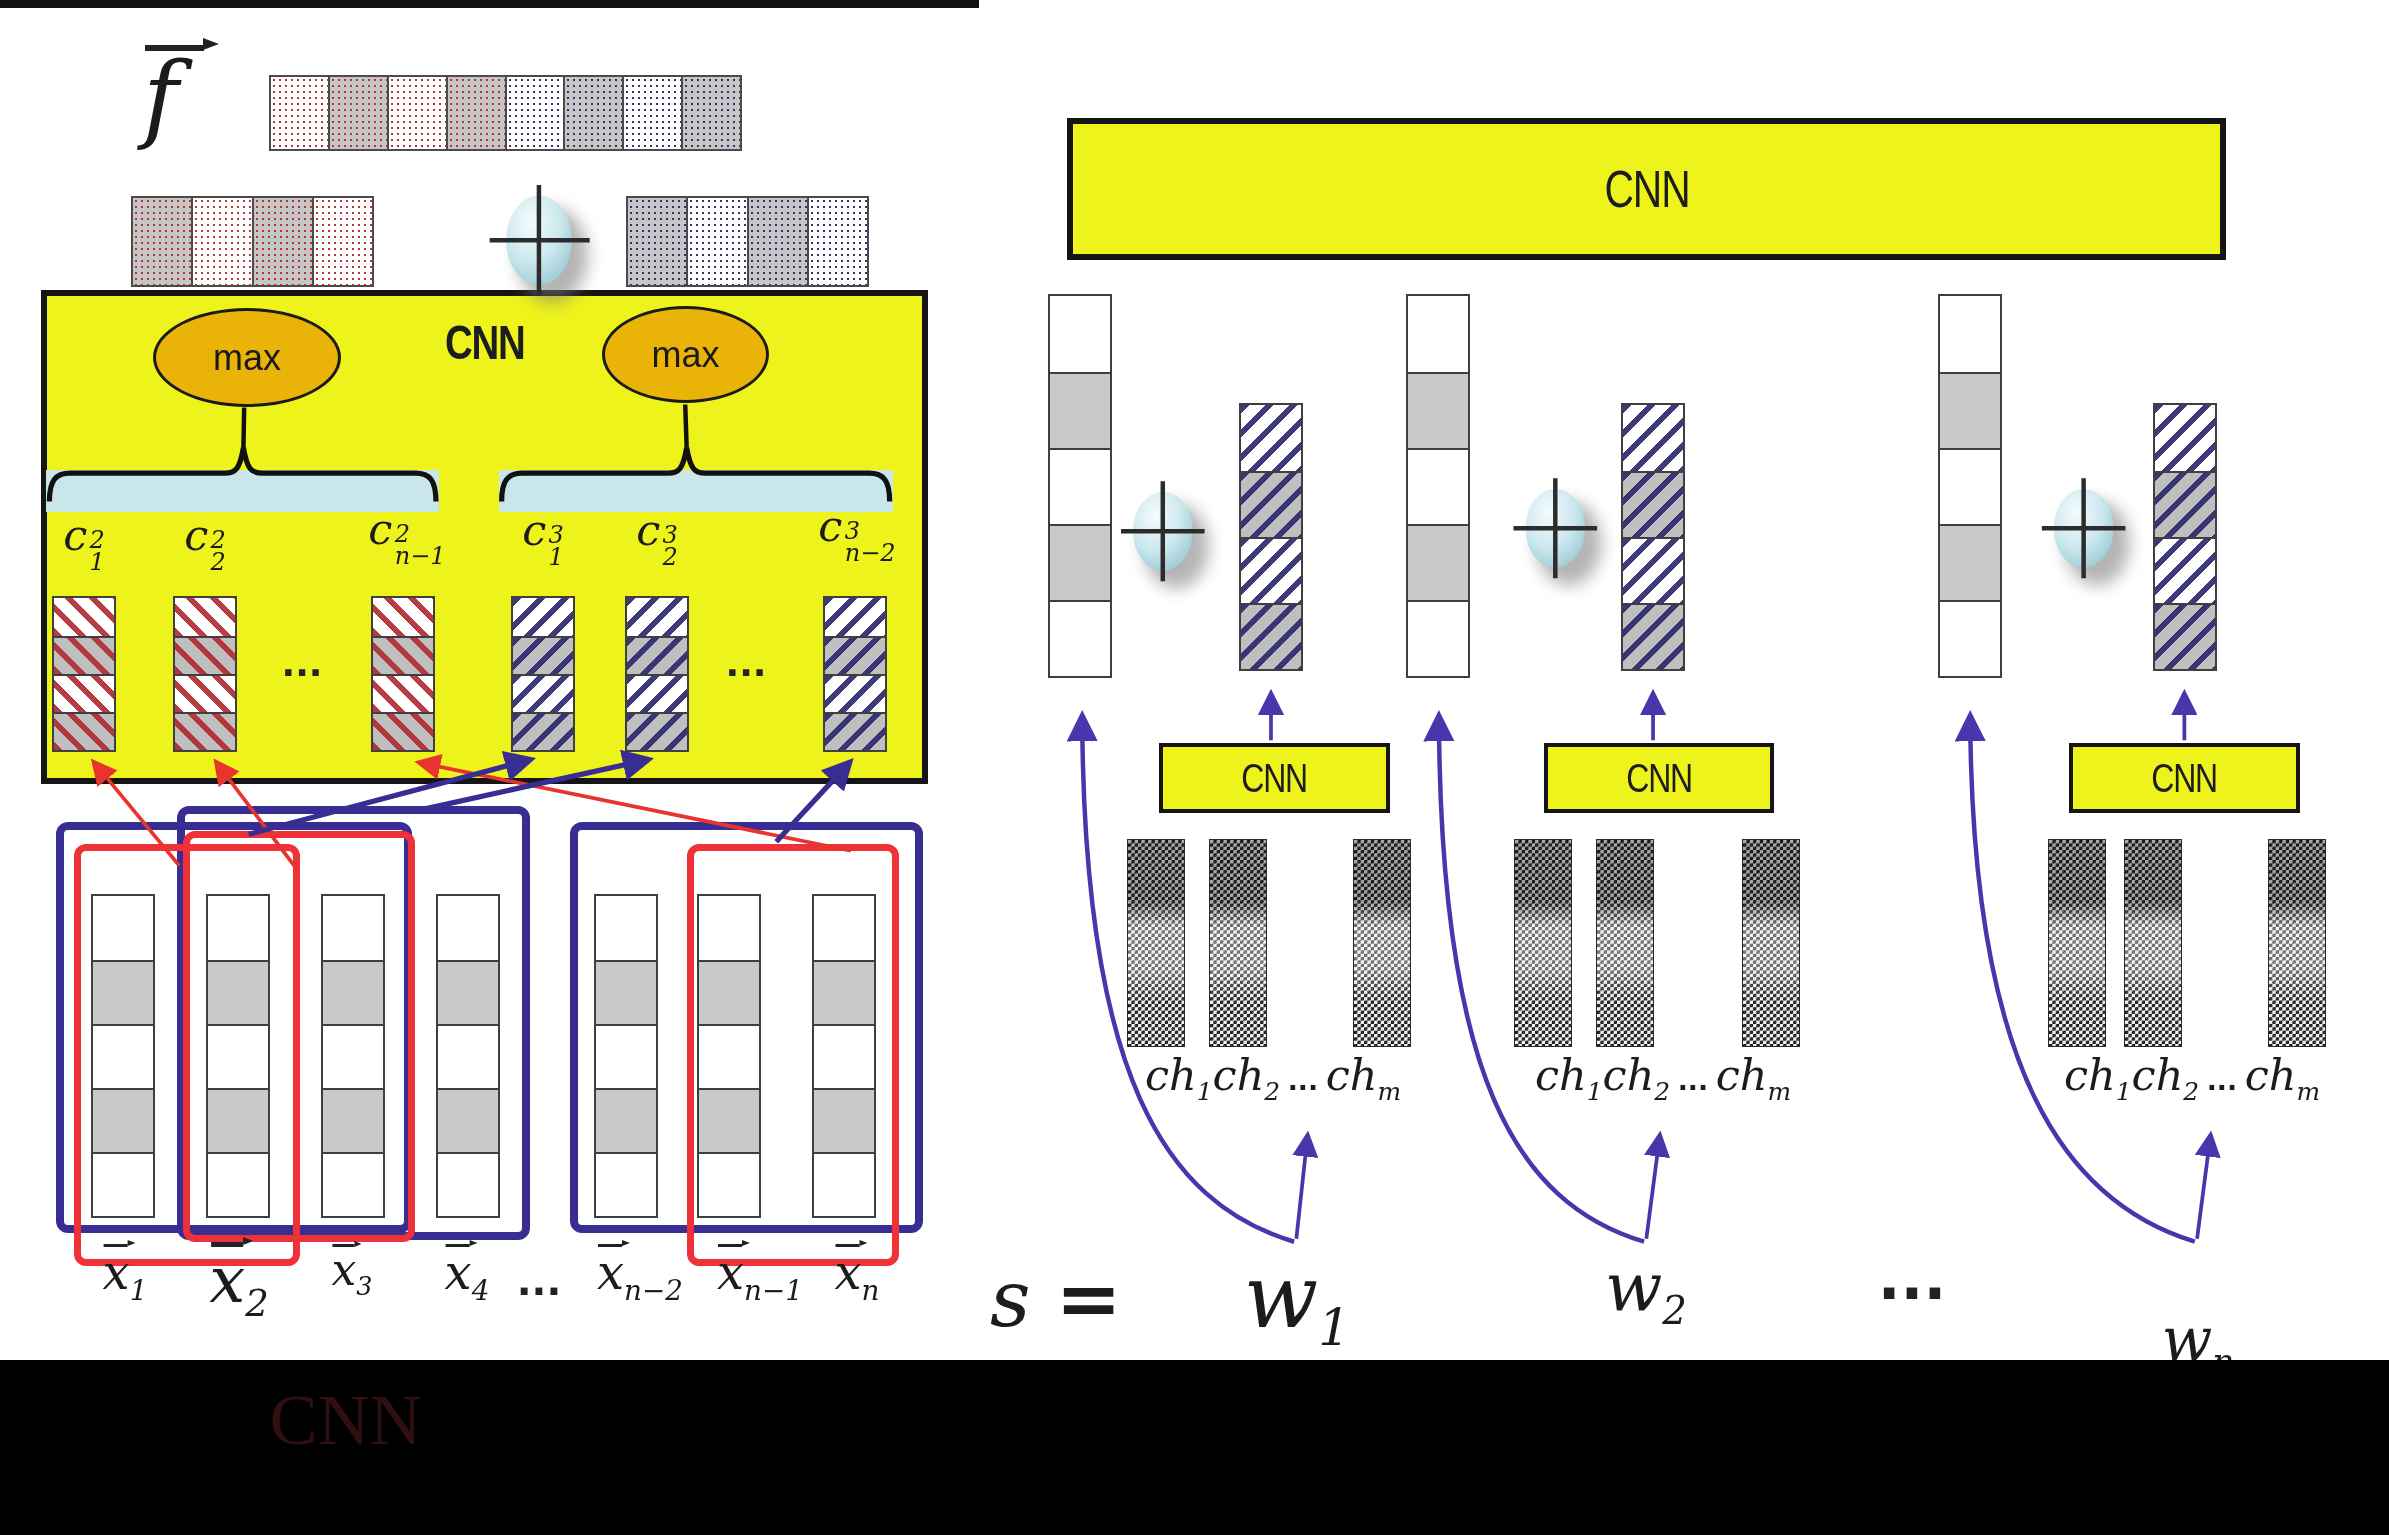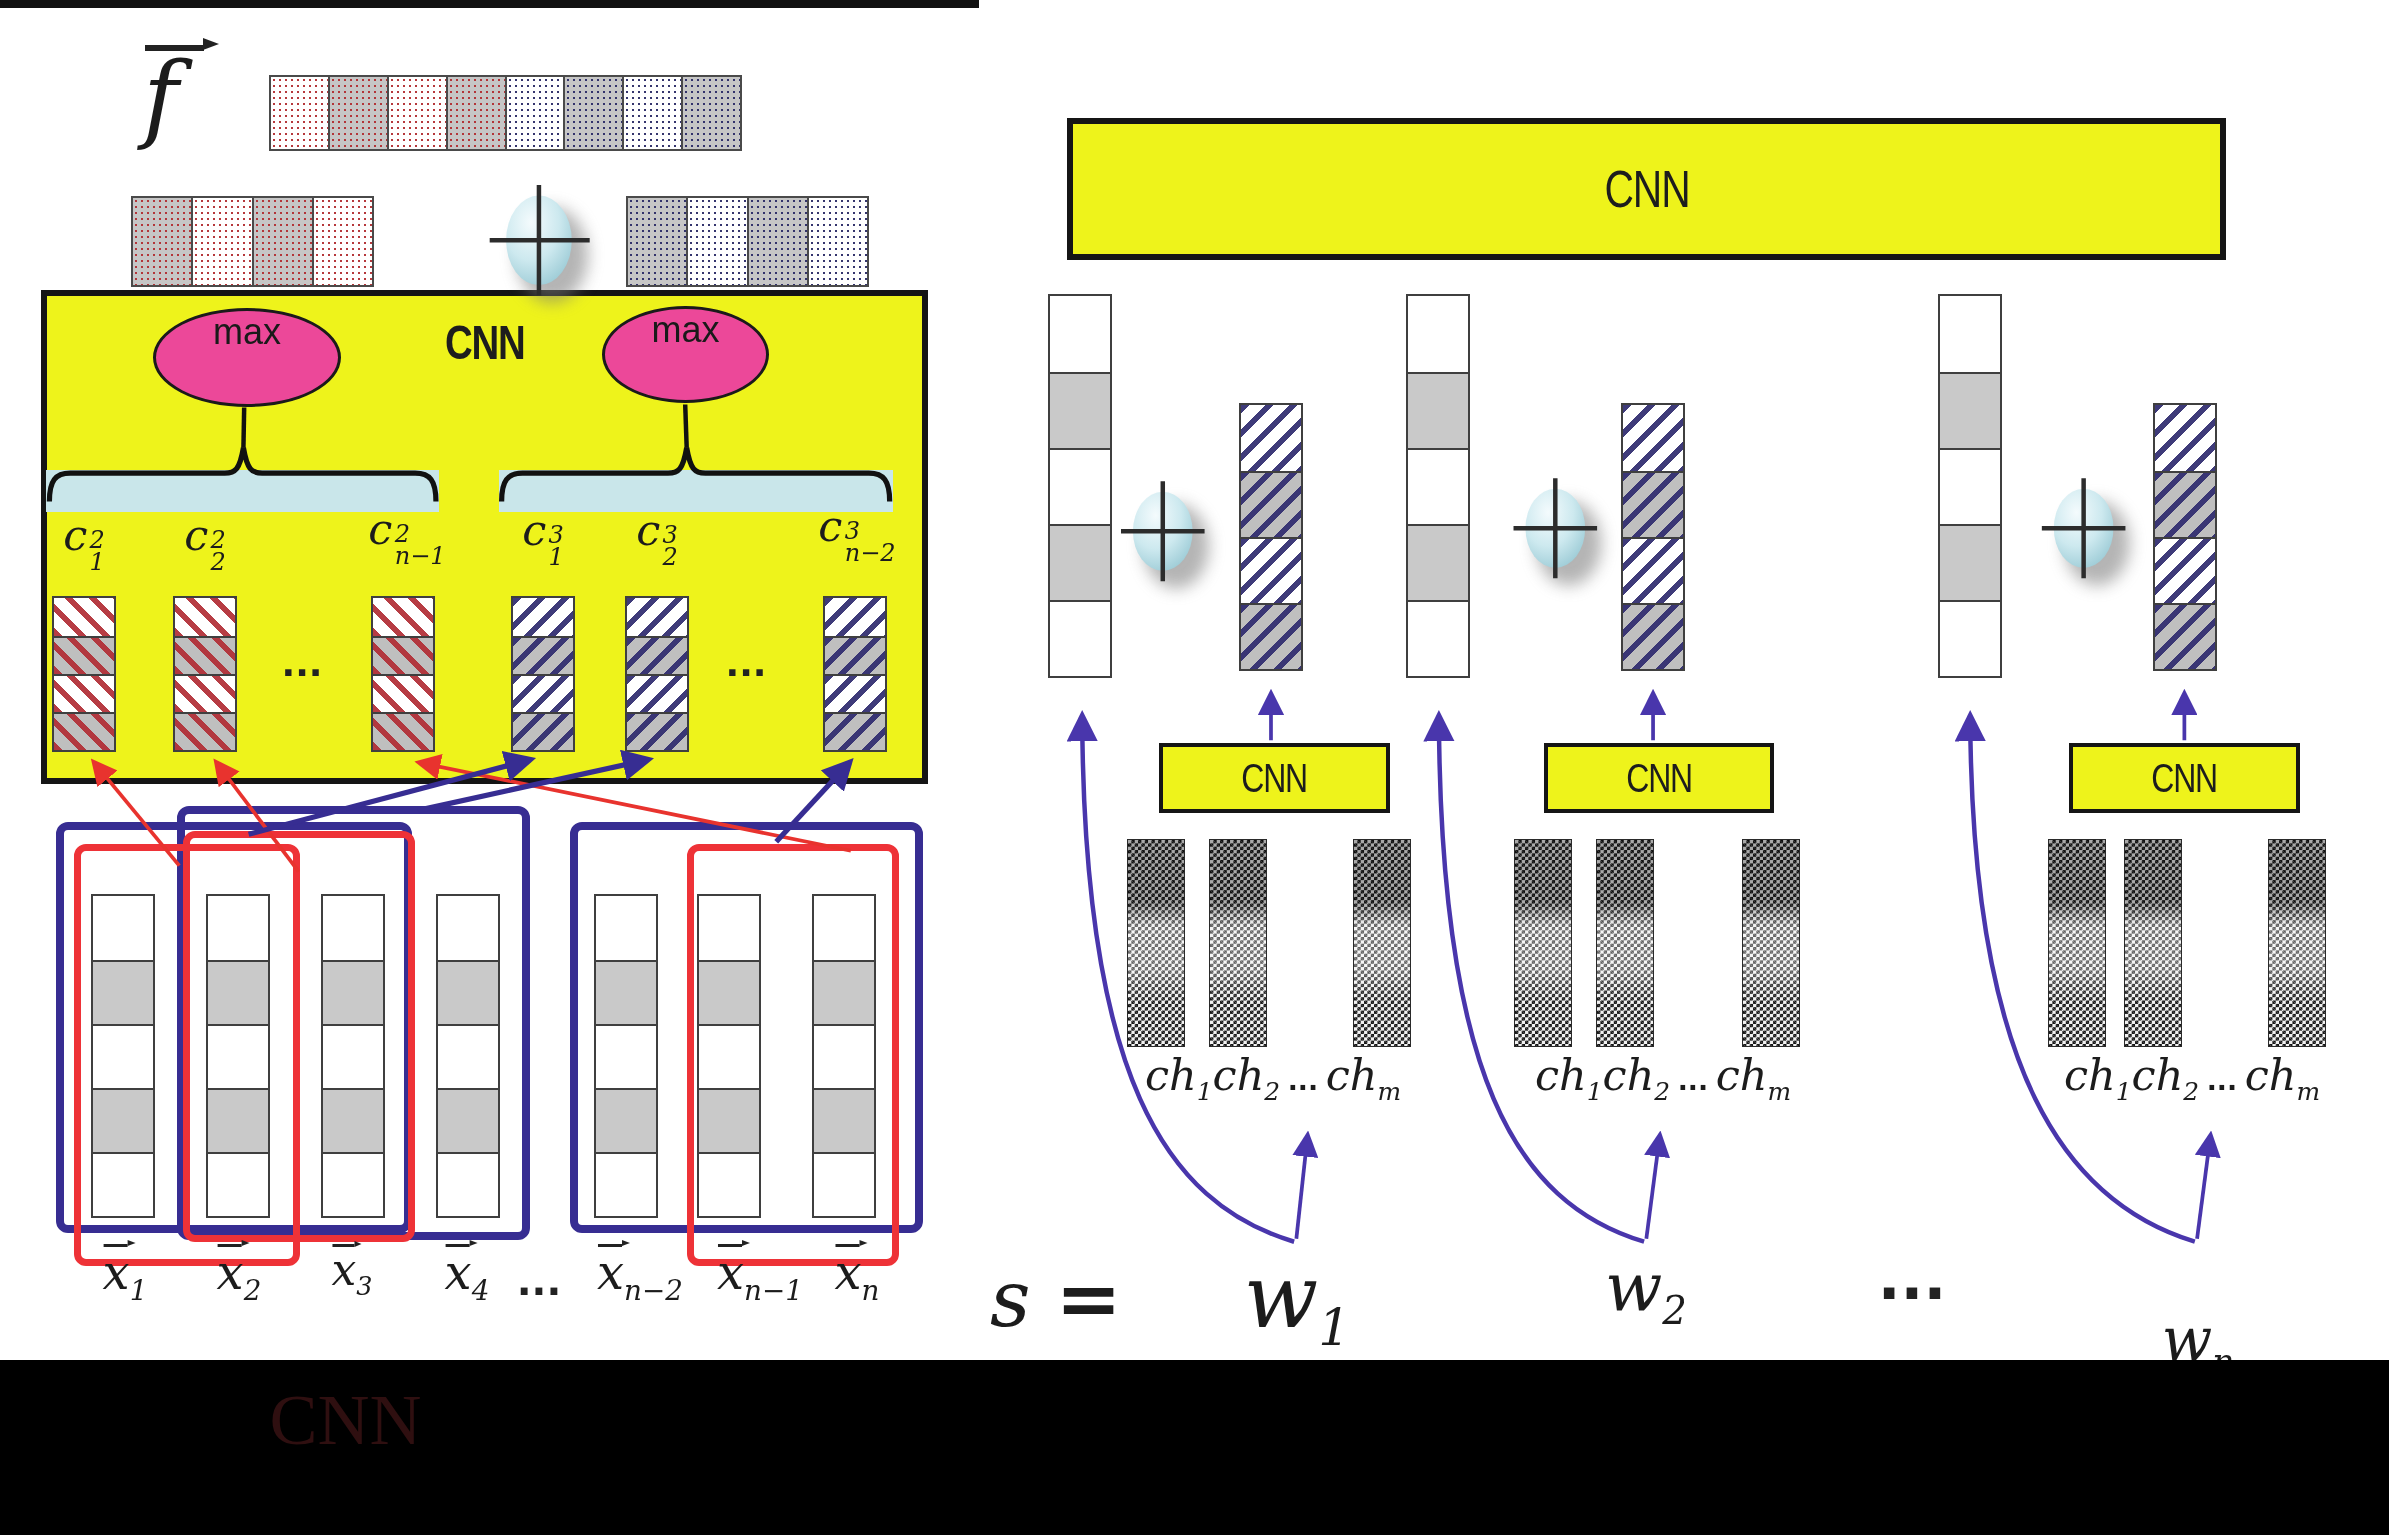--- a/index.html
+++ b/index.html
@@ -35,22 +35,22 @@
       linear-gradient(180deg, rgba(0,0,0,.30) 0 30%, rgba(255,255,255,.34) 42% 62%, rgba(255,255,255,0) 78%),
       linear-gradient(45deg,#141414 26%, rgba(0,0,0,0) 26% 74%, #141414 74%),
       linear-gradient(45deg,#141414 26%, rgba(0,0,0,0) 26% 74%, #141414 74%);
     background-size:100% 100%, 6.7px 6.7px, 6.7px 6.7px;
     background-position:0 0, 0 0, 3.4px 3.4px;
   }
   
   .ybox{position:absolute; background:#eef31b; border:6.7px solid #151515;}
   .cnnbox{position:absolute; background:#eef31b; border:4.5px solid #151515; display:flex; align-items:center; justify-content:center;}
   .cnntxt{font-family:"Liberation Sans", sans-serif; color:#1d1d1d; display:inline-block; transform:scaleX(.8); letter-spacing:-1.5px; white-space:nowrap;}
-  .maxell{position:absolute; background:#ec4899; border:3.7px solid #1a1a1a; border-radius:50%;
-    display:flex; justify-content:center;
+  .maxell{position:absolute; background:#eab308; border:3.7px solid #1a1a1a; border-radius:50%;
+    display:flex; align-items:center; justify-content:center;
     font-family:"Liberation Sans", sans-serif; font-size:36px; color:#1a1a1a;}
   .pool{position:absolute; background:#c9e6ea;}
   .win{position:absolute; border-radius:12px; background:transparent;}
   .winb{border:8.2px solid #372d92;}
   .winr{border:7.5px solid #ee3237;}
   
   .ml{position:absolute; font-style:italic; color:#1c1c1c; white-space:nowrap; line-height:1;}
   .ml i{font-style:italic;}
   .ml sub{font-size:.58em; font-style:italic;}
   .ctr{transform:translateX(-50%);}
@@ -236,21 +236,21 @@
     </div>
 
   <div class="win winb" style="left:56px;top:822px;width:356px;height:411px"></div>
   <div class="win winb" style="left:177px;top:806px;width:353px;height:434px"></div>
   <div class="win winb" style="left:570px;top:822px;width:353px;height:411px"></div>
   <div class="win winr" style="left:74px;top:844px;width:226px;height:422px"></div>
   <div class="win winr" style="left:183px;top:831px;width:232px;height:411px"></div>
   <div class="win winr" style="left:687px;top:844px;width:212px;height:422px"></div>
 
   <div class="ml ctr vec" style="left:125px;top:1248px;font-size:48px"><i>x</i><sub>1</sub></div>
-  <div class="ml ctr vec" style="left:239px;top:1248px;font-size:48px"><i>x</i><sub>2</sub></div>
+  <div class="ml ctr vec" style="left:239px;top:1248px;font-size:64px"><i>x</i><sub>2</sub></div>
   <div class="ml ctr vec" style="left:352px;top:1248px;font-size:44px"><i>x</i><sub>3</sub></div>
   <div class="ml ctr vec" style="left:467px;top:1248px;font-size:48px"><i>x</i><sub>4</sub></div>
   <div class="dots ctr" style="left:539px;top:1262px;font-size:39px">...</div>
   <div class="ml ctr vec" style="left:640px;top:1248px;font-size:48px"><i>x</i><sub>n−2</sub></div>
   <div class="ml ctr vec" style="left:760px;top:1248px;font-size:48px"><i>x</i><sub>n−1</sub></div>
   <div class="ml ctr vec" style="left:857px;top:1248px;font-size:48px"><i>x</i><sub>n</sub></div>
 
   <div class="ybox" style="left:1067px;top:118px;width:1159px;height:142px;display:flex;align-items:center;justify-content:center">
     <span class="cnntxt" style="font-size:51px">CNN</span>
   </div>

